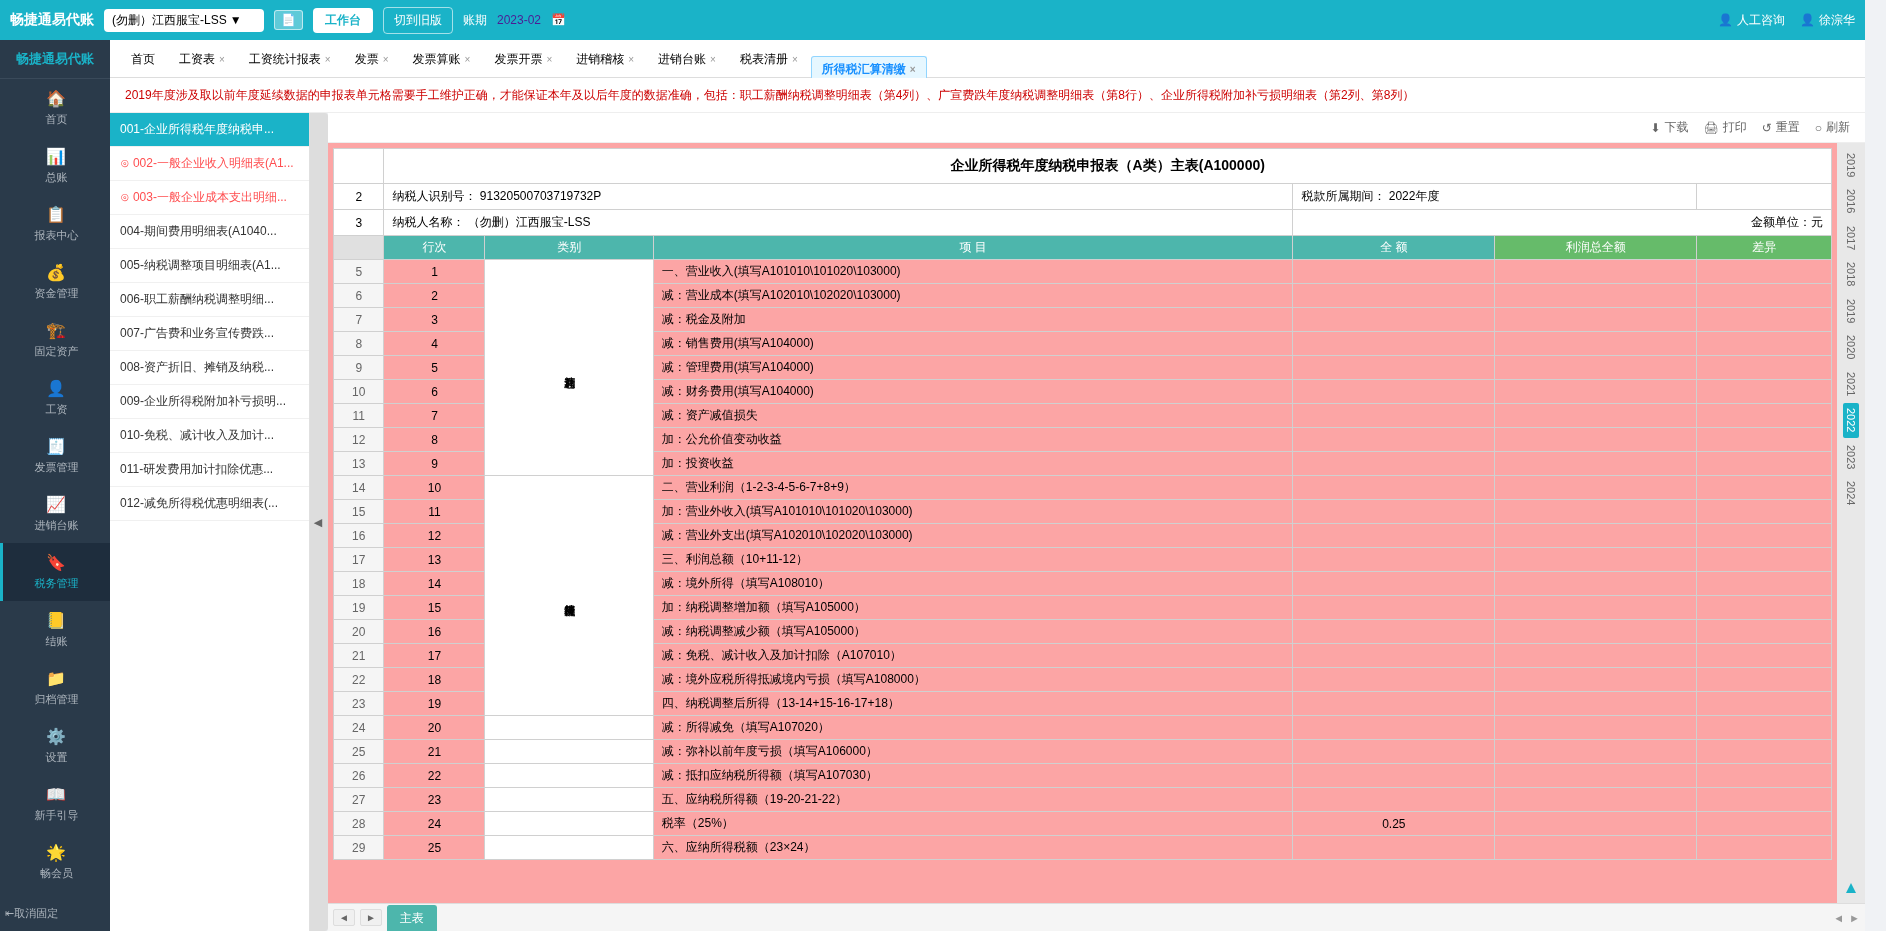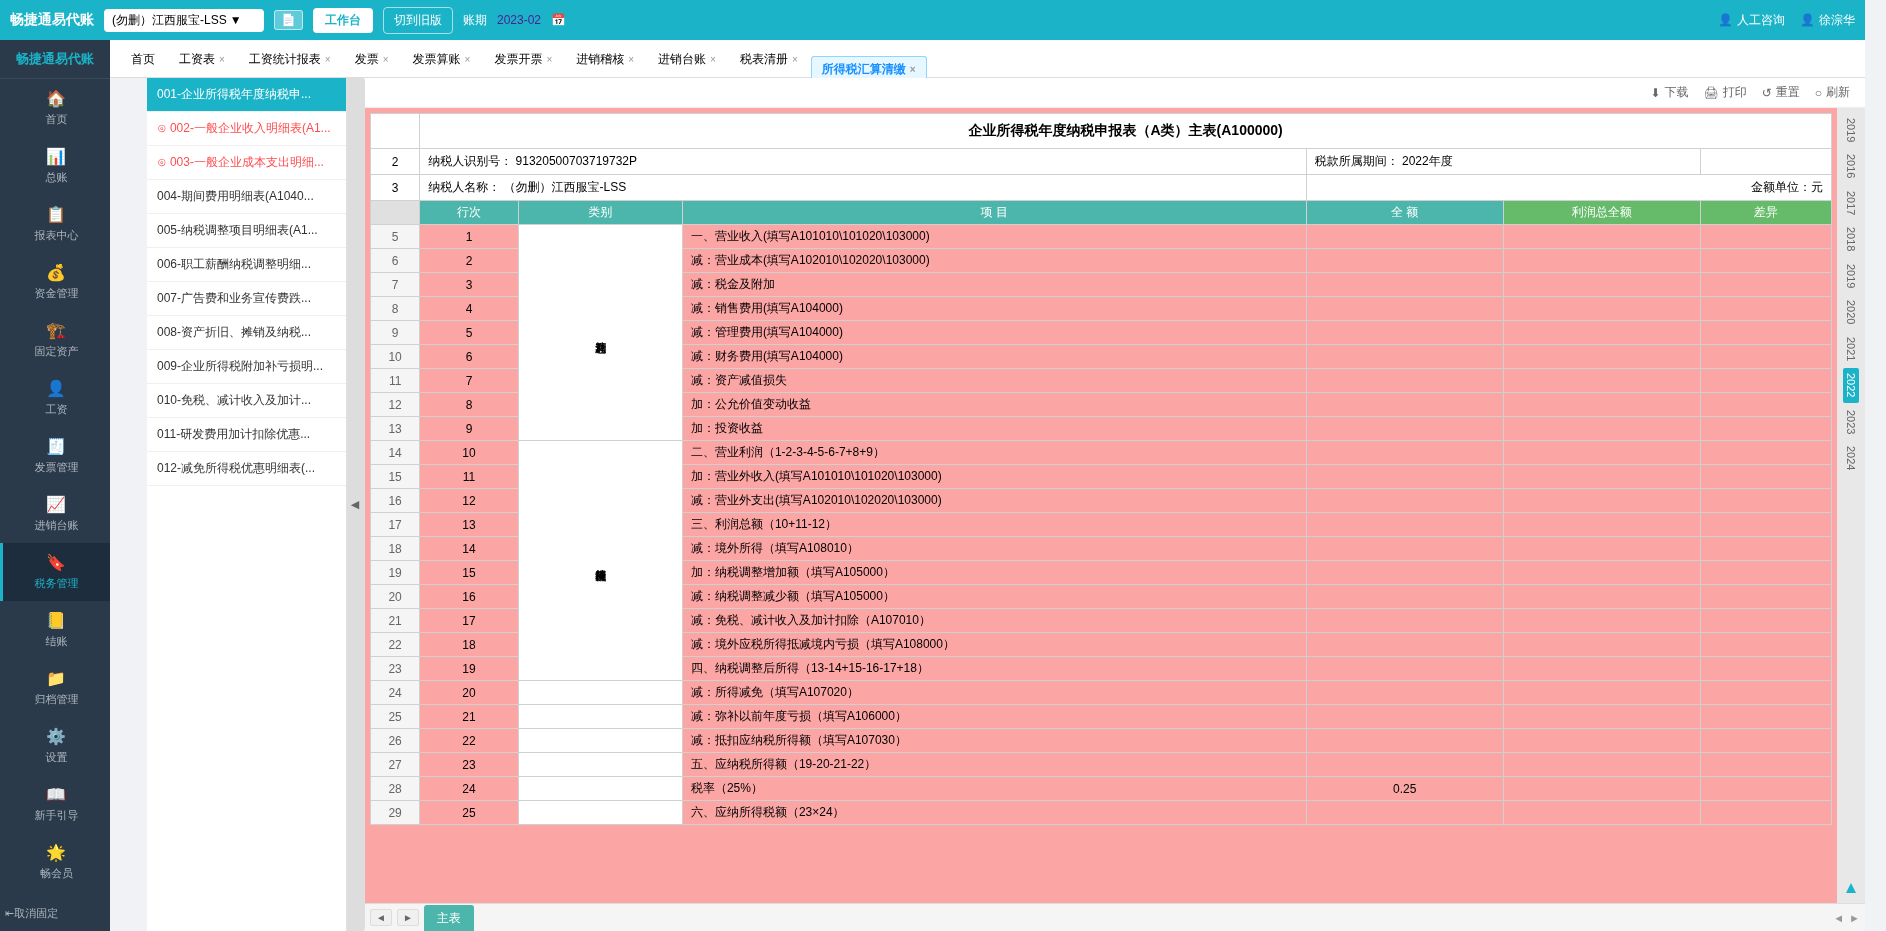--- a/index.html
+++ b/index.html
@@ -6,21 +6,21 @@
     body { font-family: 'Microsoft YaHei', Arial, sans-serif; font-size: 12px; background: #f0f2f5; overflow: hidden; }
     
     
     .app-container { display: flex; flex-direction: column; height: 931px; width: 1865px; }
     .top-bar { display: flex; align-items: center; background: #1ab3c8; height: 40px; padding: 0 10px; gap: 10px; flex-shrink: 0; }
     .main-area { display: flex; flex: 1; overflow: hidden; }
     .sidebar { width: 110px; background: #2a3a4a; display: flex; flex-direction: column; flex-shrink: 0; }
     .content-area { flex: 1; display: flex; flex-direction: column; overflow: hidden; }
     .tab-bar { background: #fff; border-bottom: 1px solid #ddd; display: flex; align-items: center; height: 38px; padding: 0 10px; gap: 2px; flex-shrink: 0; }
     .warning-bar { background: #fff; padding: 8px 15px; border-bottom: 1px solid #eee; flex-shrink: 0; }
-    .inner-content { display: flex; flex: 1; overflow: hidden; padding-left: 37px; }
+    .inner-content { display: flex; flex: 1; overflow: hidden; }
     .left-list { width: 200px; background: #fff; border-right: 1px solid #e0e0e0; overflow-y: auto; flex-shrink: 0; }
     .right-panel { flex: 1; display: flex; flex-direction: column; overflow: hidden; }
     .toolbar-row { display: flex; align-items: center; justify-content: flex-end; padding: 6px 15px; background: #fff; border-bottom: 1px solid #eee; gap: 15px; flex-shrink: 0; }
     .table-area { flex: 1; overflow: auto; background: #fca5a5; padding: 5px; }
     .year-sidebar { width: 28px; background: #e8e8e8; display: flex; flex-direction: column; align-items: center; padding-top: 5px; gap: 2px; flex-shrink: 0; overflow: hidden; }
     .sheet-tabs { background: #f5f5f5; border-top: 1px solid #ddd; height: 28px; display: flex; align-items: center; padding: 0 5px; gap: 5px; flex-shrink: 0; }
 
     
     .logo { color: #fff; font-size: 14px; font-weight: bold; white-space: nowrap; }
     .company-selector { background: #fff; border: none; border-radius: 4px; padding: 3px 8px; font-size: 12px; cursor: pointer; min-width: 160px; display: flex; align-items: center; gap: 3px; }
@@ -212,20 +212,23 @@
         <div class="tab-item">
           <span>税表清册</span>
           <span class="tab-close">×</span>
         </div>
         <div class="tab-item active">
           <span>所得税汇算清缴</span>
           <span class="tab-close">×</span>
         </div>
       </div>
 
+      <div class="warning-bar">
+        <span class="warning-text">2019年度涉及取以前年度延续数据的申报表单元格需要手工维护正确，才能保证本年及以后年度的数据准确，包括：职工薪酬纳税调整明细表（第4列）、广宣费跌年度纳税调整明细表（第8行）、企业所得税附加补亏损明细表（第2列、第8列）</span>
+      </div>
 
       <div class="inner-content">
 
         <div class="left-list">
           <div class="list-item active">001-企业所得税年度纳税申...</div>
           <div class="list-item error" style="color:#ff4d4f;">002-一般企业收入明细表(A1...</div>
           <div class="list-item error" style="color:#ff4d4f;">003-一般企业成本支出明细...</div>
           <div class="list-item">004-期间费用明细表(A1040...</div>
           <div class="list-item">005-纳税调整项目明细表(A1...</div>
           <div class="list-item">006-职工薪酬纳税调整明细...</div>

